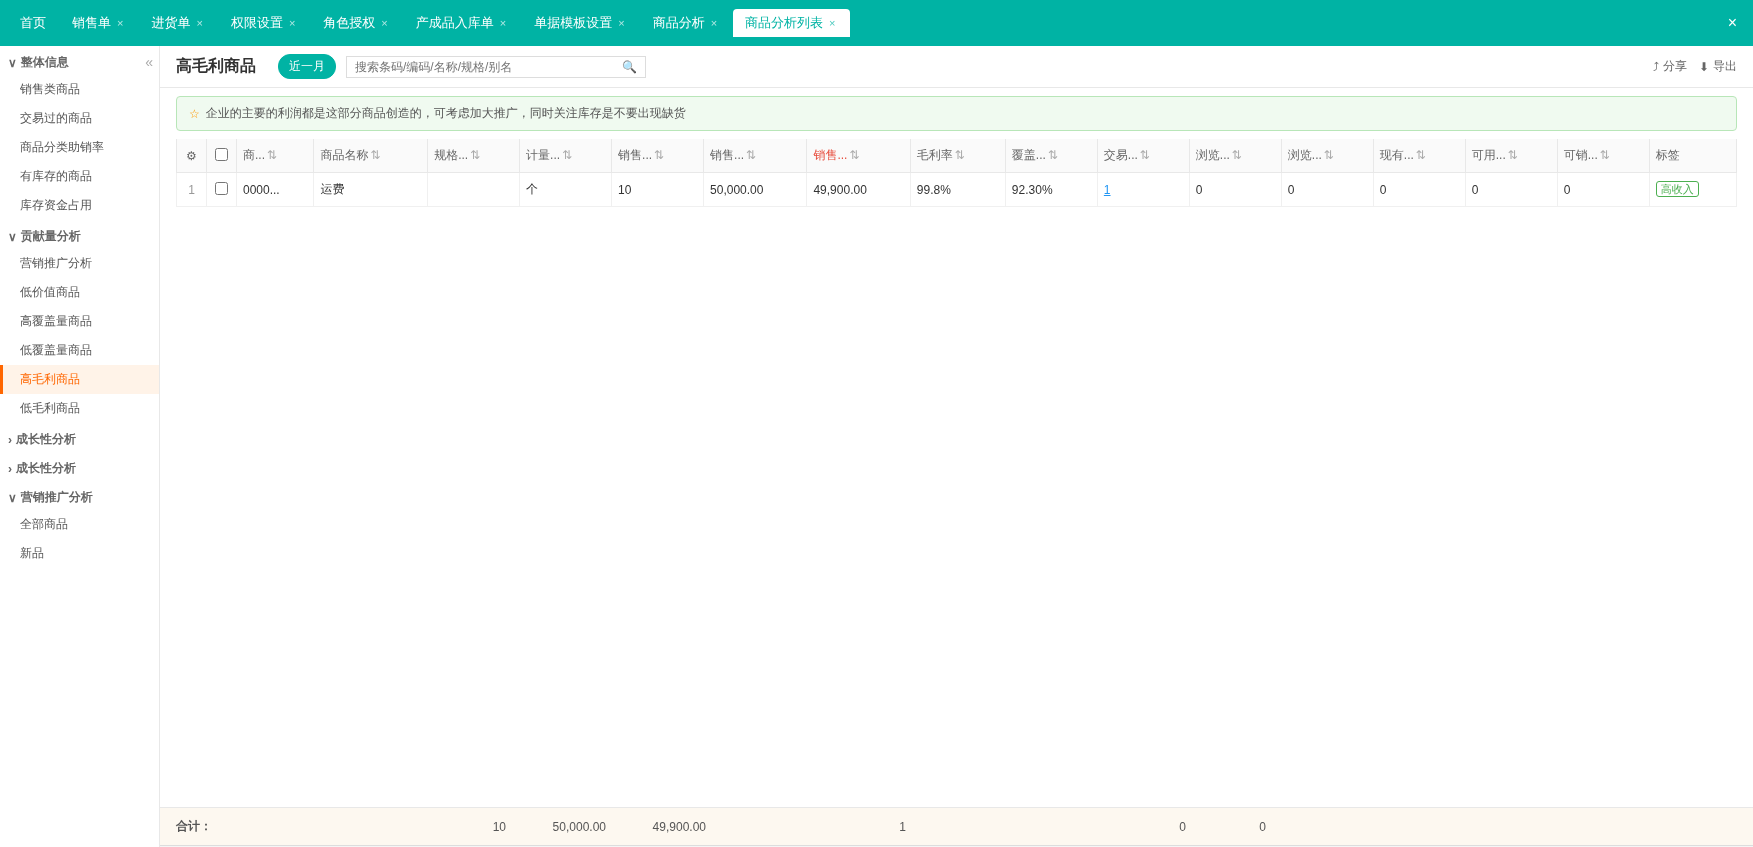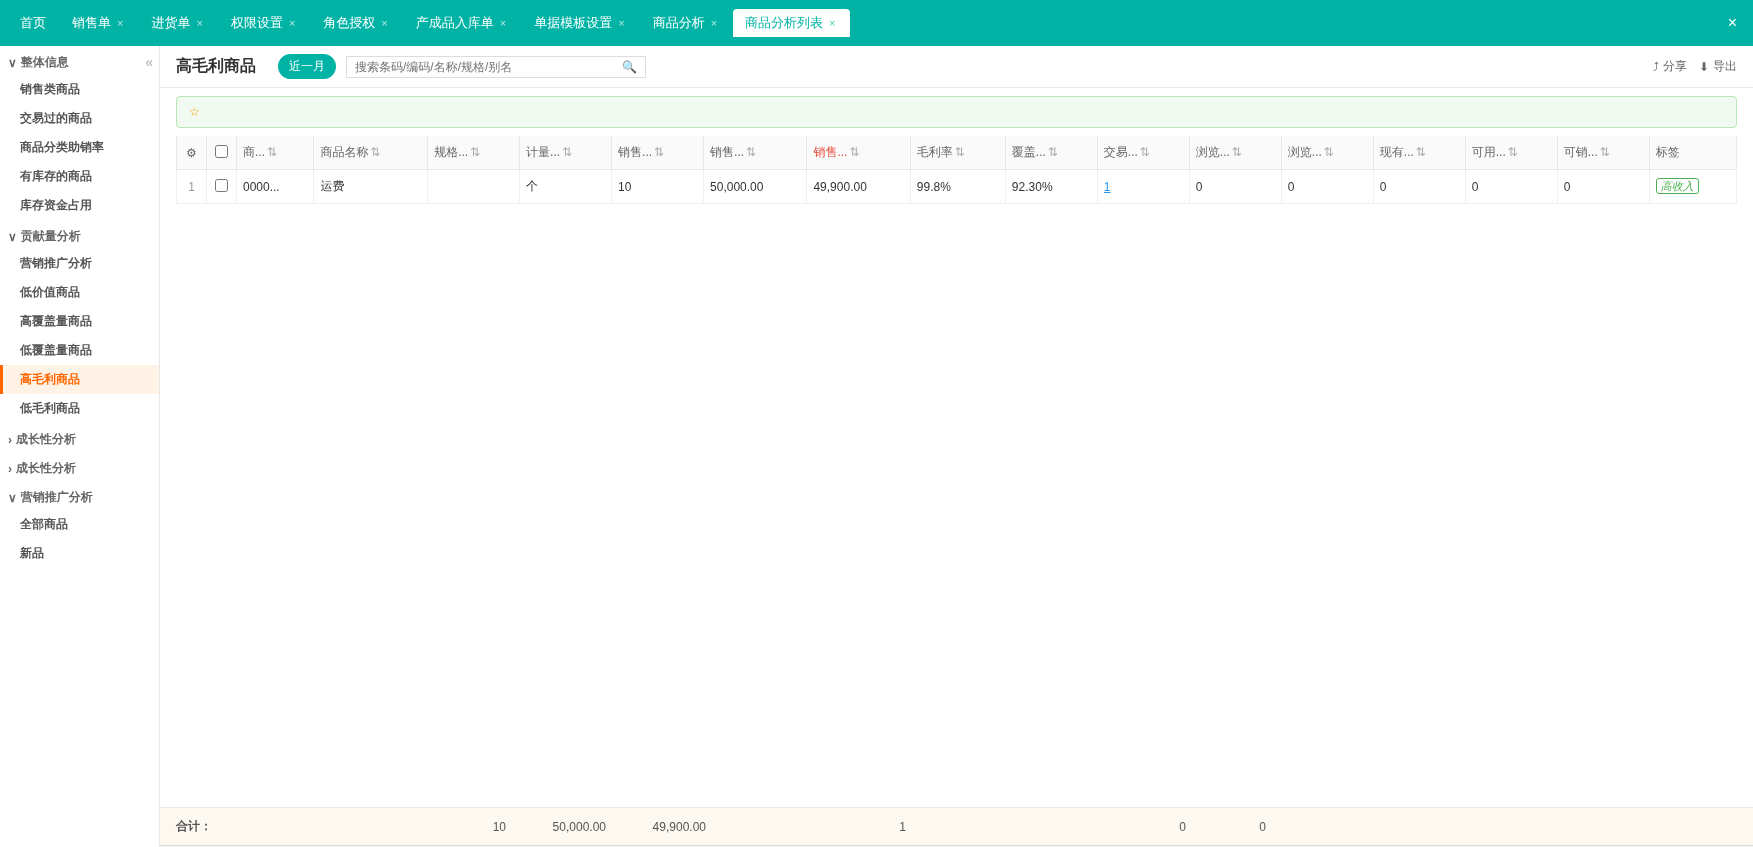--- a/index.html
+++ b/index.html
@@ -77,21 +77,20 @@
       font-weight: bold;
       cursor: pointer;
       gap: 4px;
     }
     .sidebar-item {
       padding: 6px 10px 6px 20px;
       font-size: 12px;
       color: #555;
       cursor: pointer;
       white-space: nowrap;
-      font-weight: bold;
     }
     .sidebar-item.active {
       background: #fff3e8;
       color: #f60;
       border-left: 3px solid #f60;
       padding-left: 17px;
     }
 
     
     .content-area {
@@ -208,21 +207,20 @@
       border-right: 1px solid #f0f0f0;
       white-space: nowrap;
     }
     td:first-child { border-left: 1px solid #f0f0f0; }
     .tag-high {
       color: #4caf50;
       border: 1px solid #4caf50;
       border-radius: 3px;
       padding: 1px 4px;
       font-size: 11px;
-      font-style: italic;
     }
     .link-text { color: #2196f3; text-decoration: underline; cursor: pointer; }
 
     
     .table-footer {
       display: flex;
       align-items: center;
       background: #fdf8f0;
       border-top: 1px solid #e8e8e8;
       padding: 8px 16px;
@@ -349,20 +347,21 @@
         </div>
         <div class="action-btn">
           <span>⬇</span>
           <span>导出</span>
         </div>
       </div>
     </div>
 
     <div class="info-banner">
       <span style="color:#f90;">☆</span>
+      <span>企业的主要的利润都是这部分商品创造的，可考虑加大推广，同时关注库存是不要出现缺货</span>
     </div>
 
     <div class="table-wrapper">
       <table>
         <thead>
           <tr>
             <th style="width:30px;text-align:center;">⚙</th>
             <th style="width:30px;text-align:center;"><input type="checkbox" style=""></th>
             <th><span>商...</span><span class="sort-indicator">⇅</span></th>
             <th><span>商品名称</span><span class="sort-indicator">⇅</span></th>

